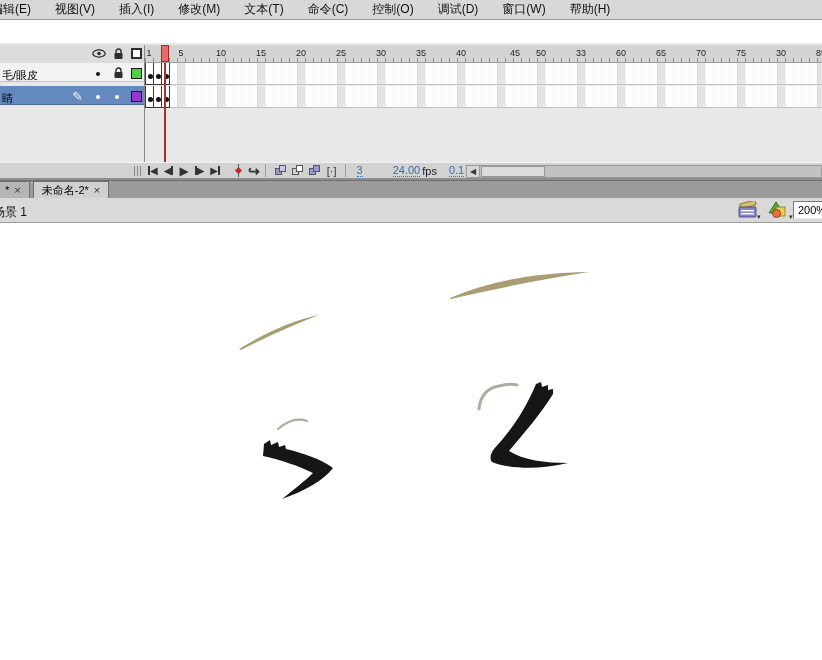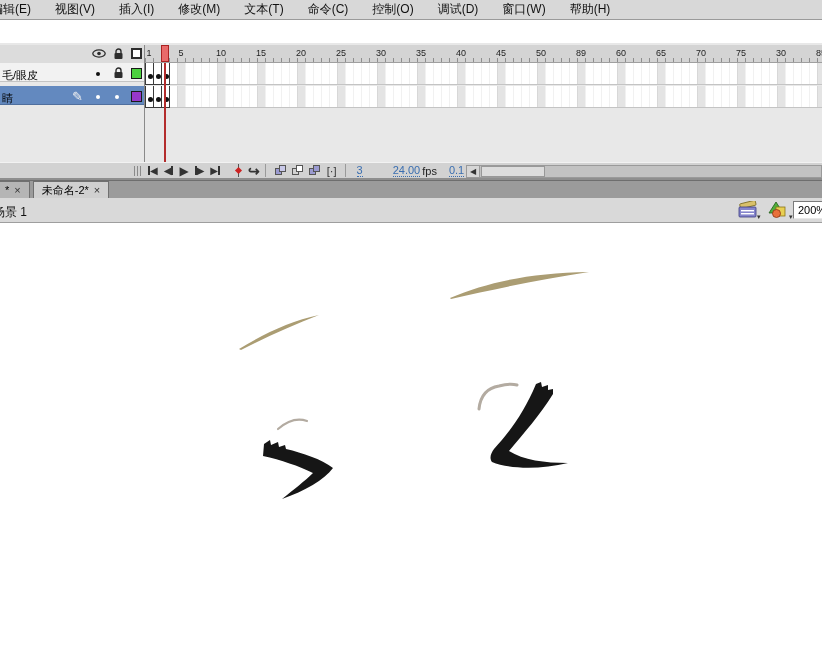--- a/index.html
+++ b/index.html
@@ -156,23 +156,23 @@
       <div id="ruler">
         <span class="ruler-num" style="left:-3px">1</span>
         <span class="ruler-num" style="left:29px">5</span>
         <span class="ruler-num" style="left:69px">10</span>
         <span class="ruler-num" style="left:109px">15</span>
         <span class="ruler-num" style="left:149px">20</span>
         <span class="ruler-num" style="left:189px">25</span>
         <span class="ruler-num" style="left:229px">30</span>
         <span class="ruler-num" style="left:269px">35</span>
         <span class="ruler-num" style="left:309px">40</span>
-        <span class="ruler-num" style="left:349px">45</span>
+        <span class="ruler-num" style="left:363px">45</span>
         <span class="ruler-num" style="left:389px">50</span>
-        <span class="ruler-num" style="left:429px">89</span>
+        <span class="ruler-num" style="left:429px">33</span>
         <span class="ruler-num" style="left:469px">60</span>
         <span class="ruler-num" style="left:509px">65</span>
         <span class="ruler-num" style="left:549px">70</span>
         <span class="ruler-num" style="left:589px">75</span>
         <span class="ruler-num" style="left:629px">30</span>
         <span class="ruler-num" style="left:669px">85</span>
         <div id="ruler-ticks"></div>
         <div id="playhead-marker"></div>
       </div>
 

